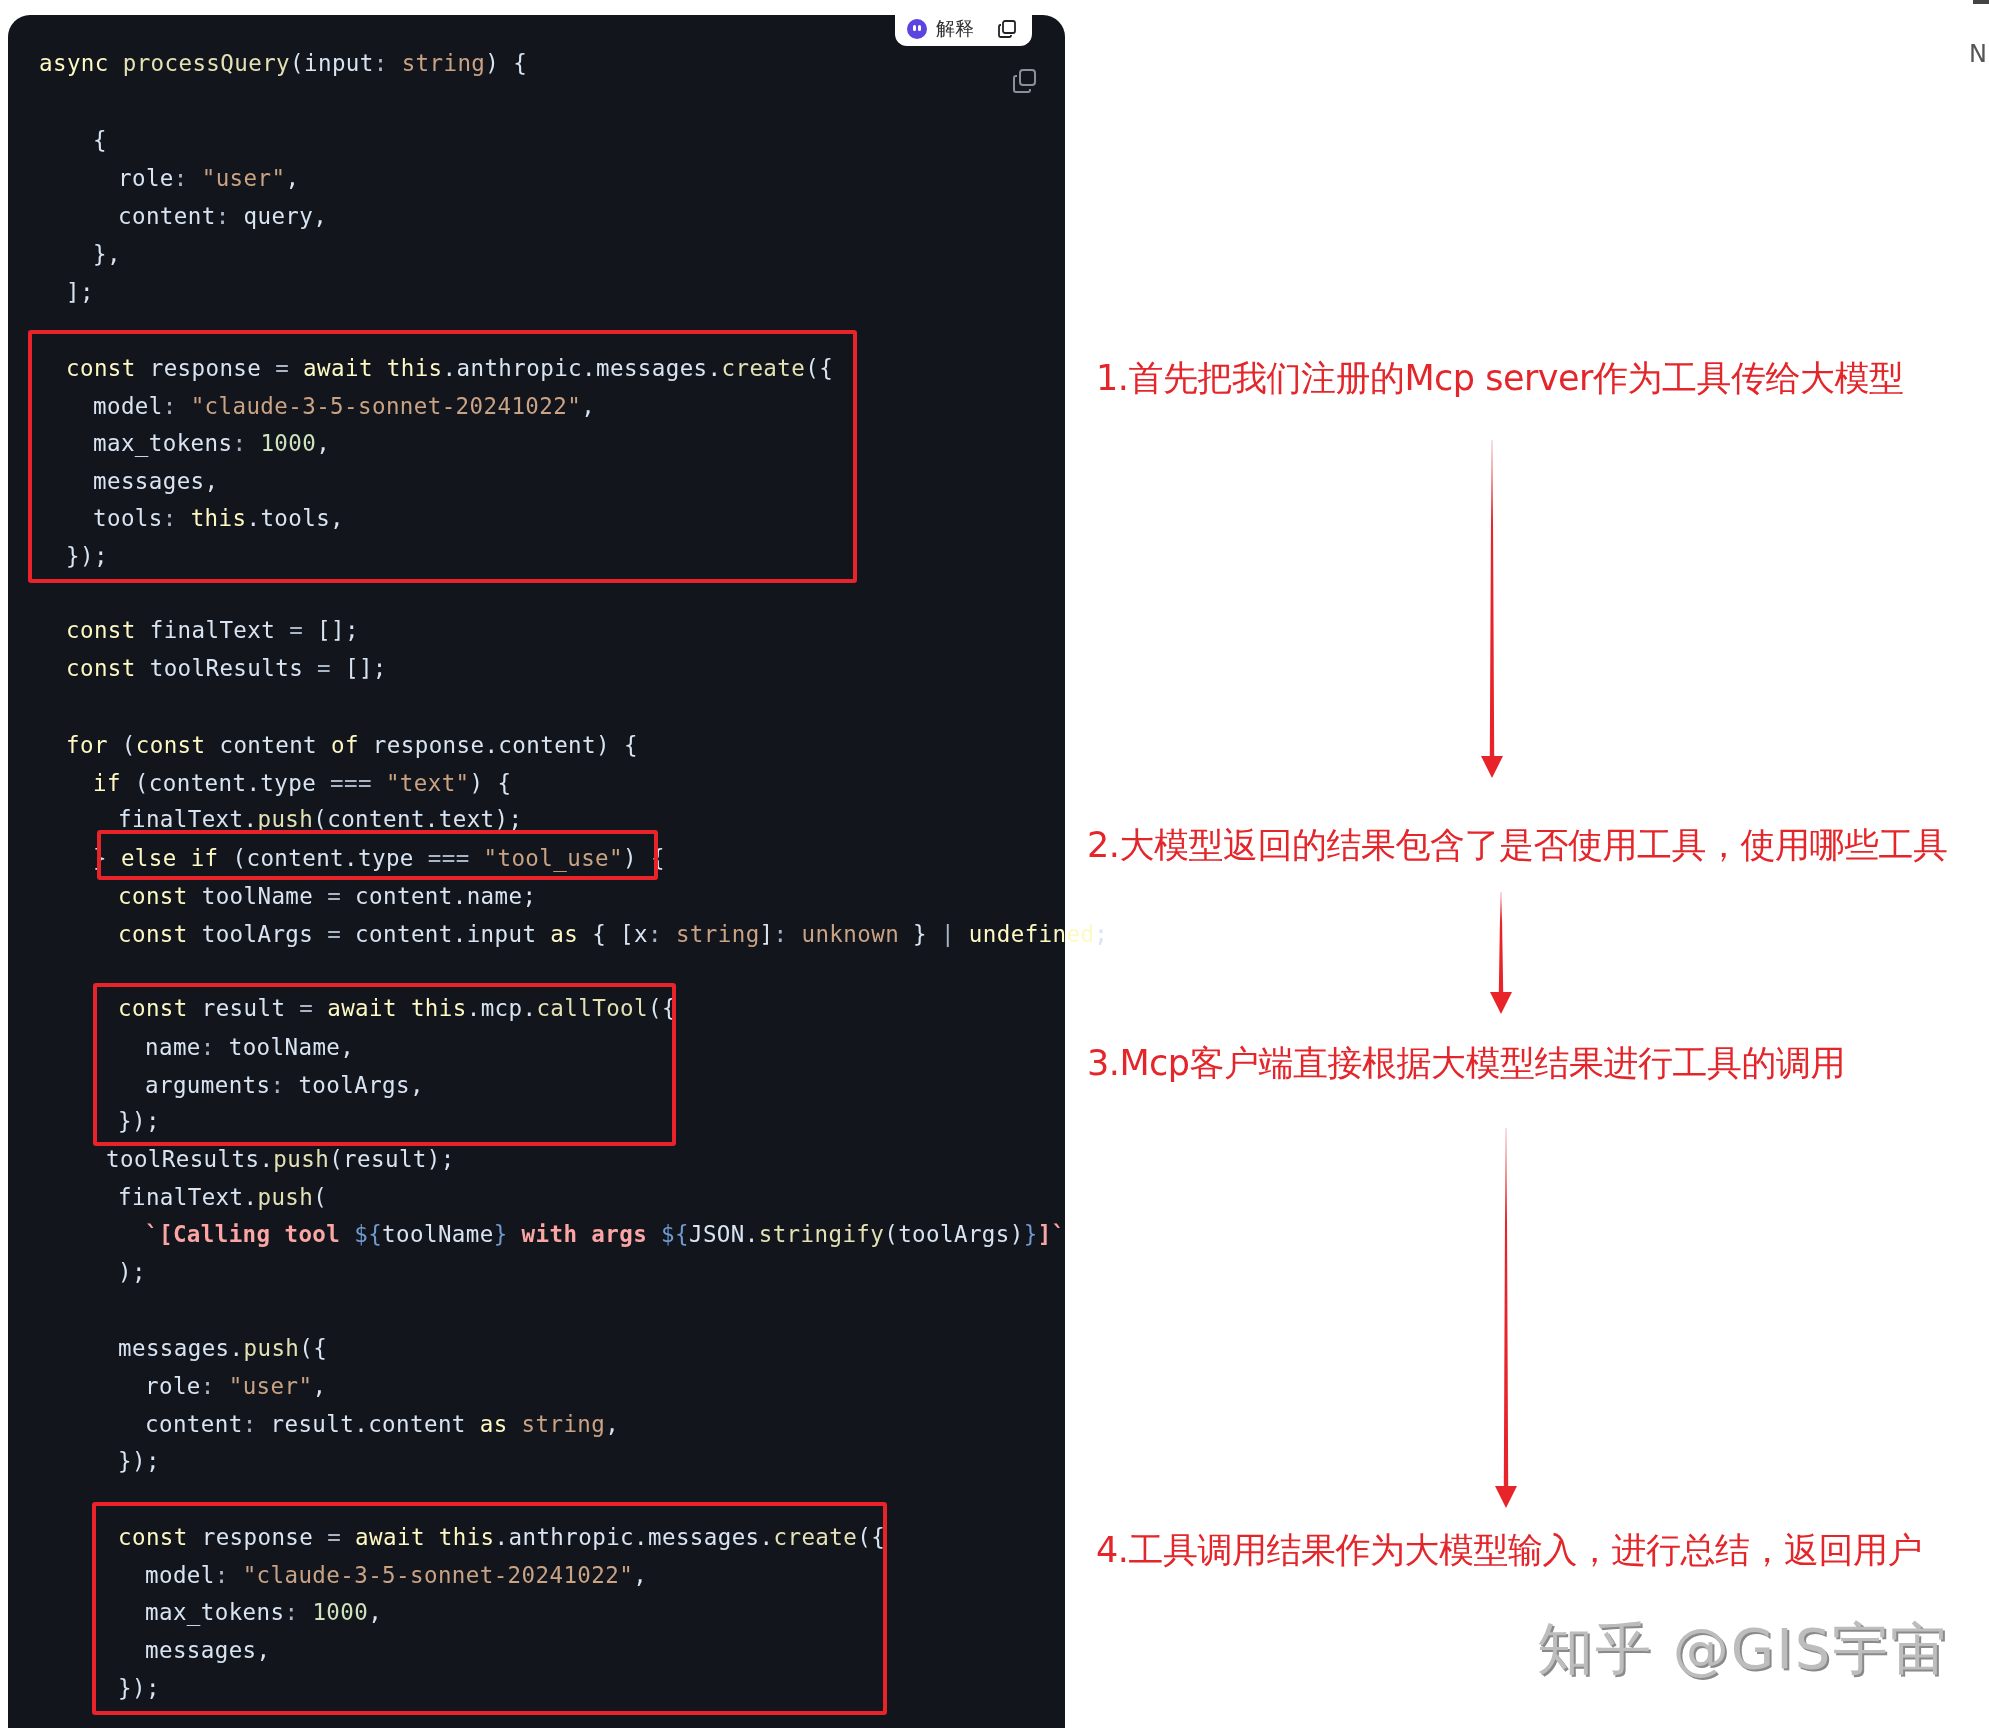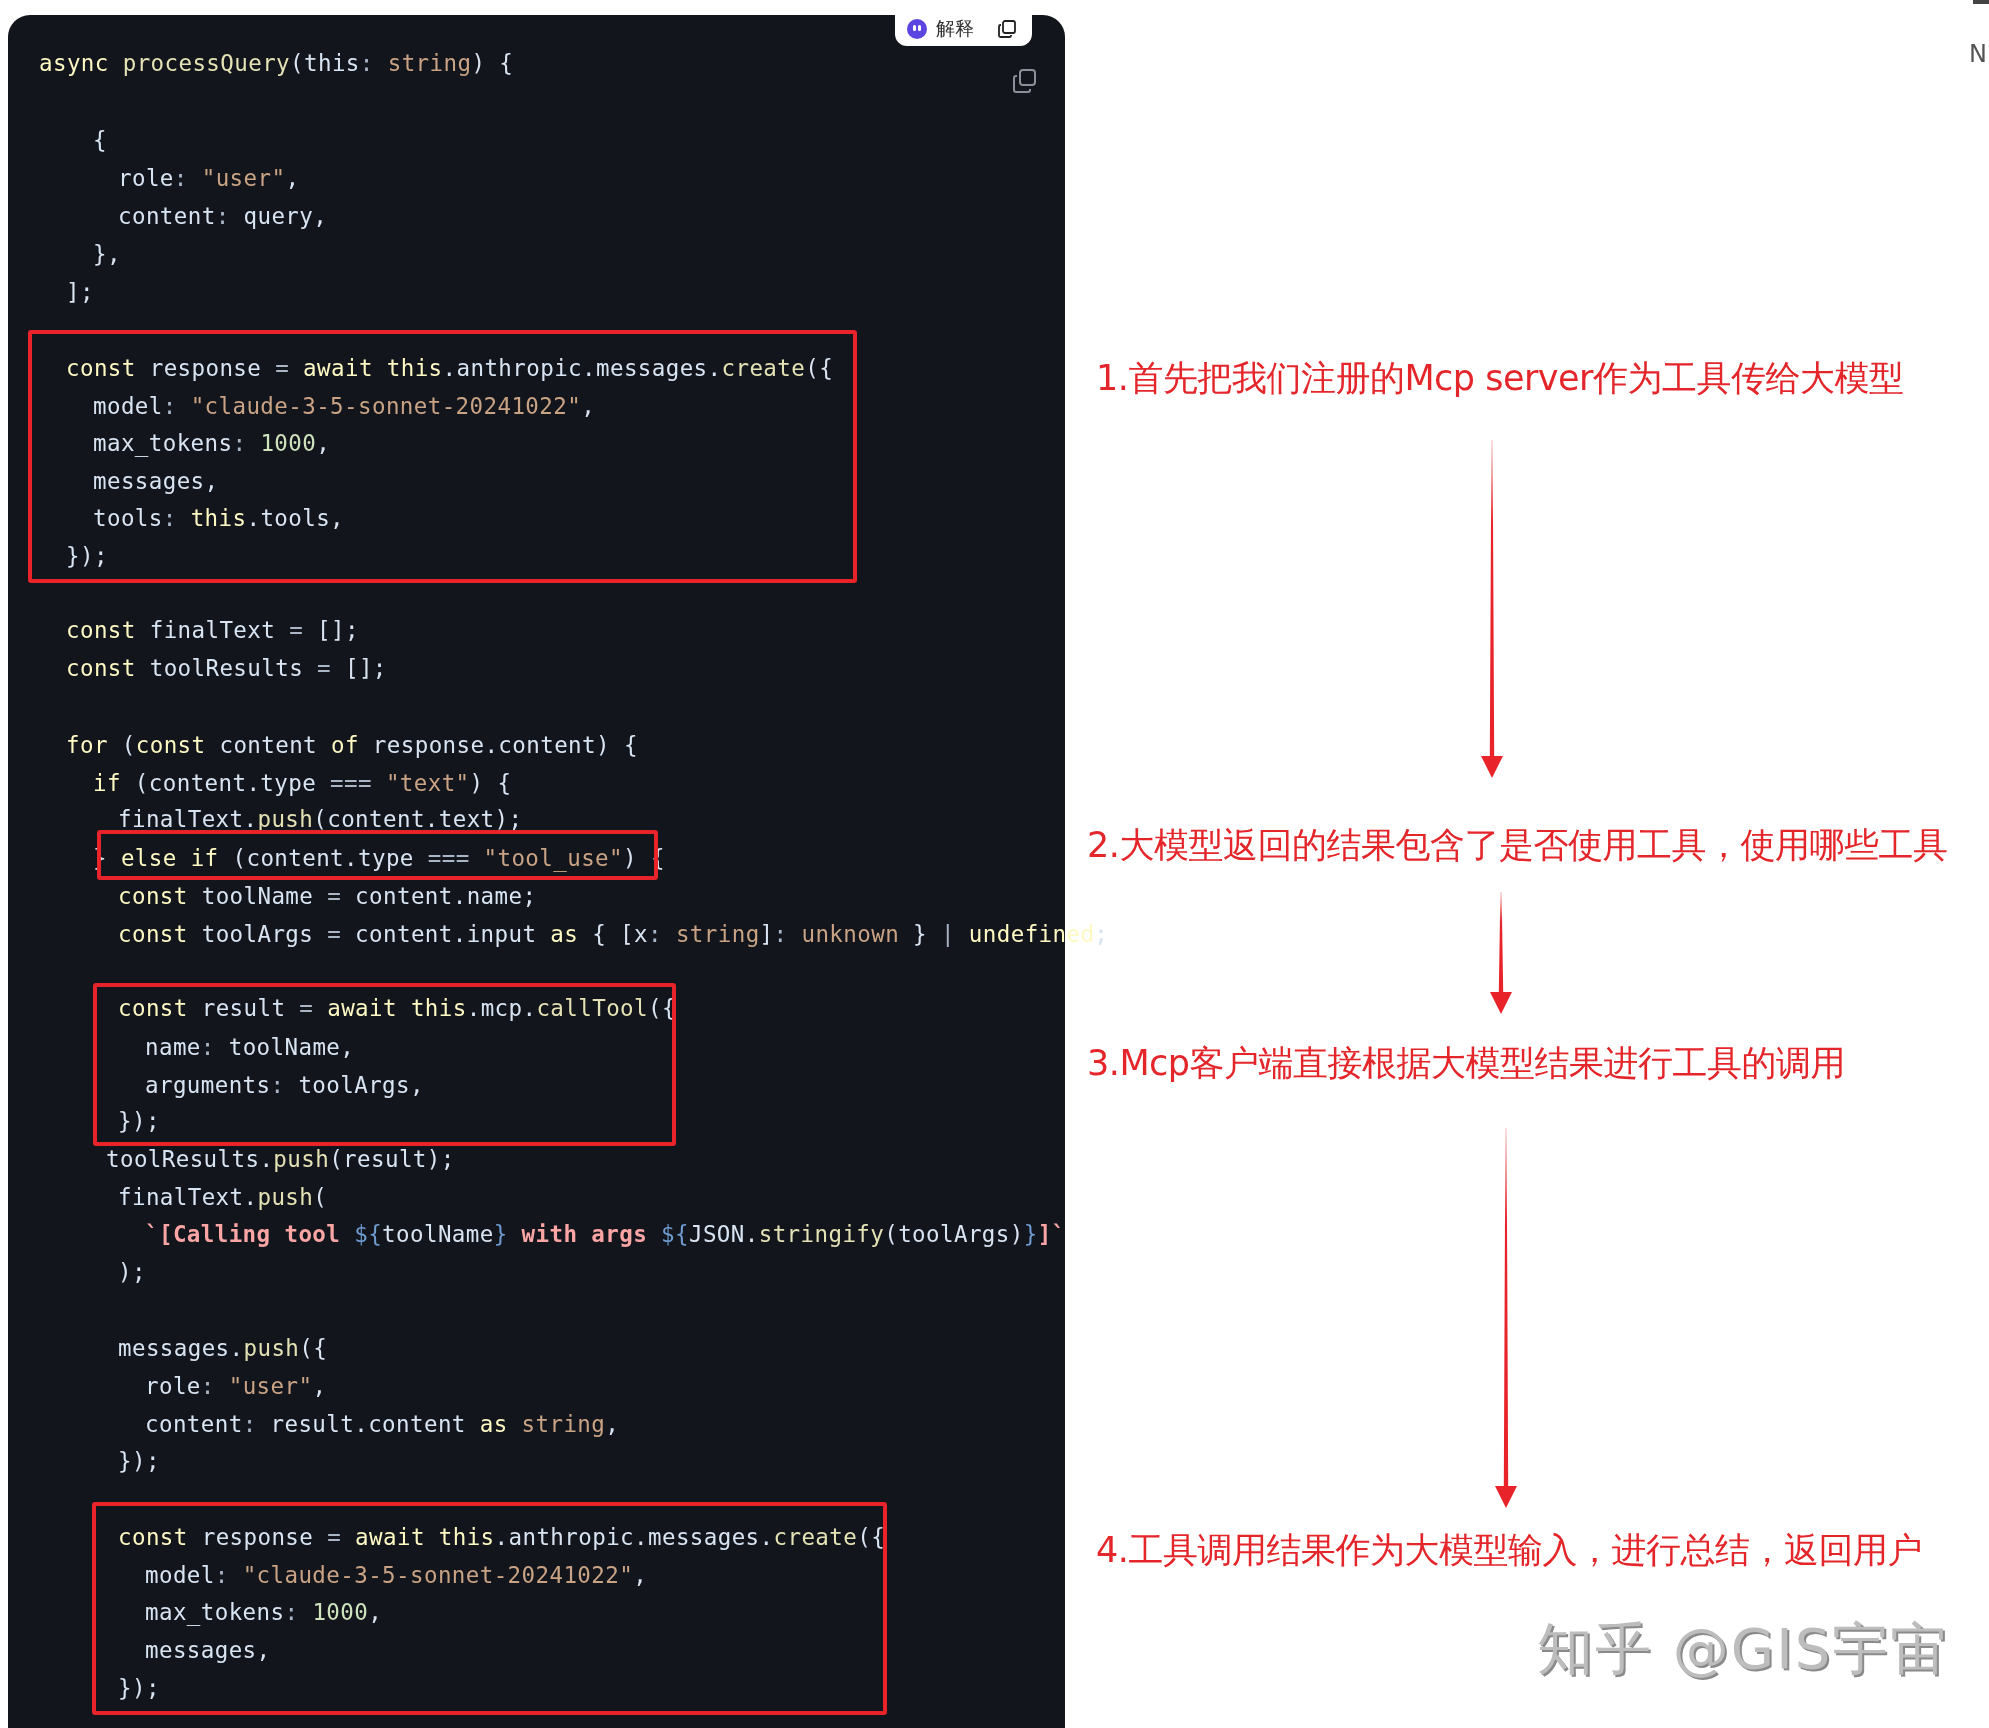--- a/index.html
+++ b/index.html
@@ -33,21 +33,21 @@
 </head>
 <body>
 
 <div class="code-panel" id="code-panel">
   <span class="copy-icon-code">
     <svg width="28" height="28" viewBox="0 0 28 28" fill="none" stroke="#8a8f99" stroke-width="2">
       <rect x="9" y="3" width="15" height="15" rx="3"></rect>
       <path d="M6 9 H5 a2 2 0 0 0 -2 2 V23 a2 2 0 0 0 2 2 H17 a2 2 0 0 0 2 -2 V22"></path>
     </svg>
   </span>
-<div class="code-line" style="left: 31px; top: 29px;"><span class="tok-kw">async </span><span class="tok-fn">processQuery</span><span class="tok-id">(this</span><span class="tok-punc">: </span><span class="tok-type">string</span><span class="tok-id">) {</span></div>
+<div class="code-line" style="left: 31px; top: 29px;"><span class="tok-kw">async </span><span class="tok-fn">processQuery</span><span class="tok-id">(input</span><span class="tok-punc">: </span><span class="tok-type">string</span><span class="tok-id">) {</span></div>
     <div class="code-line" style="left: 85px; top: 106px;"><span class="tok-id">{</span></div>
     <div class="code-line" style="left: 110px; top: 144px;"><span class="tok-id">role</span><span class="tok-punc">: </span><span class="tok-str">"user"</span><span class="tok-id">,</span></div>
     <div class="code-line" style="left: 110px; top: 182px;"><span class="tok-id">content</span><span class="tok-punc">: </span><span class="tok-id">query,</span></div>
     <div class="code-line" style="left: 85px; top: 220px;"><span class="tok-id">},</span></div>
     <div class="code-line" style="left: 58px; top: 258px;"><span class="tok-id">];</span></div>
     <div class="code-line" style="left: 58px; top: 334px;"><span class="tok-kw">const </span><span class="tok-id">response </span><span class="tok-punc">= </span><span class="tok-kw">await this</span><span class="tok-id">.anthropic.messages.</span><span class="tok-fn">create</span><span class="tok-id">({</span></div>
     <div class="code-line" style="left: 85px; top: 372px;"><span class="tok-id">model</span><span class="tok-punc">: </span><span class="tok-str">"claude-3-5-sonnet-20241022"</span><span class="tok-id">,</span></div>
     <div class="code-line" style="left: 85px; top: 409px;"><span class="tok-id">max_tokens</span><span class="tok-punc">: </span><span class="tok-num">1000</span><span class="tok-id">,</span></div>
     <div class="code-line" style="left: 85px; top: 447px;"><span class="tok-id">messages,</span></div>
     <div class="code-line" style="left: 85px; top: 484px;"><span class="tok-id">tools</span><span class="tok-punc">: </span><span class="tok-kw">this</span><span class="tok-id">.tools,</span></div>

